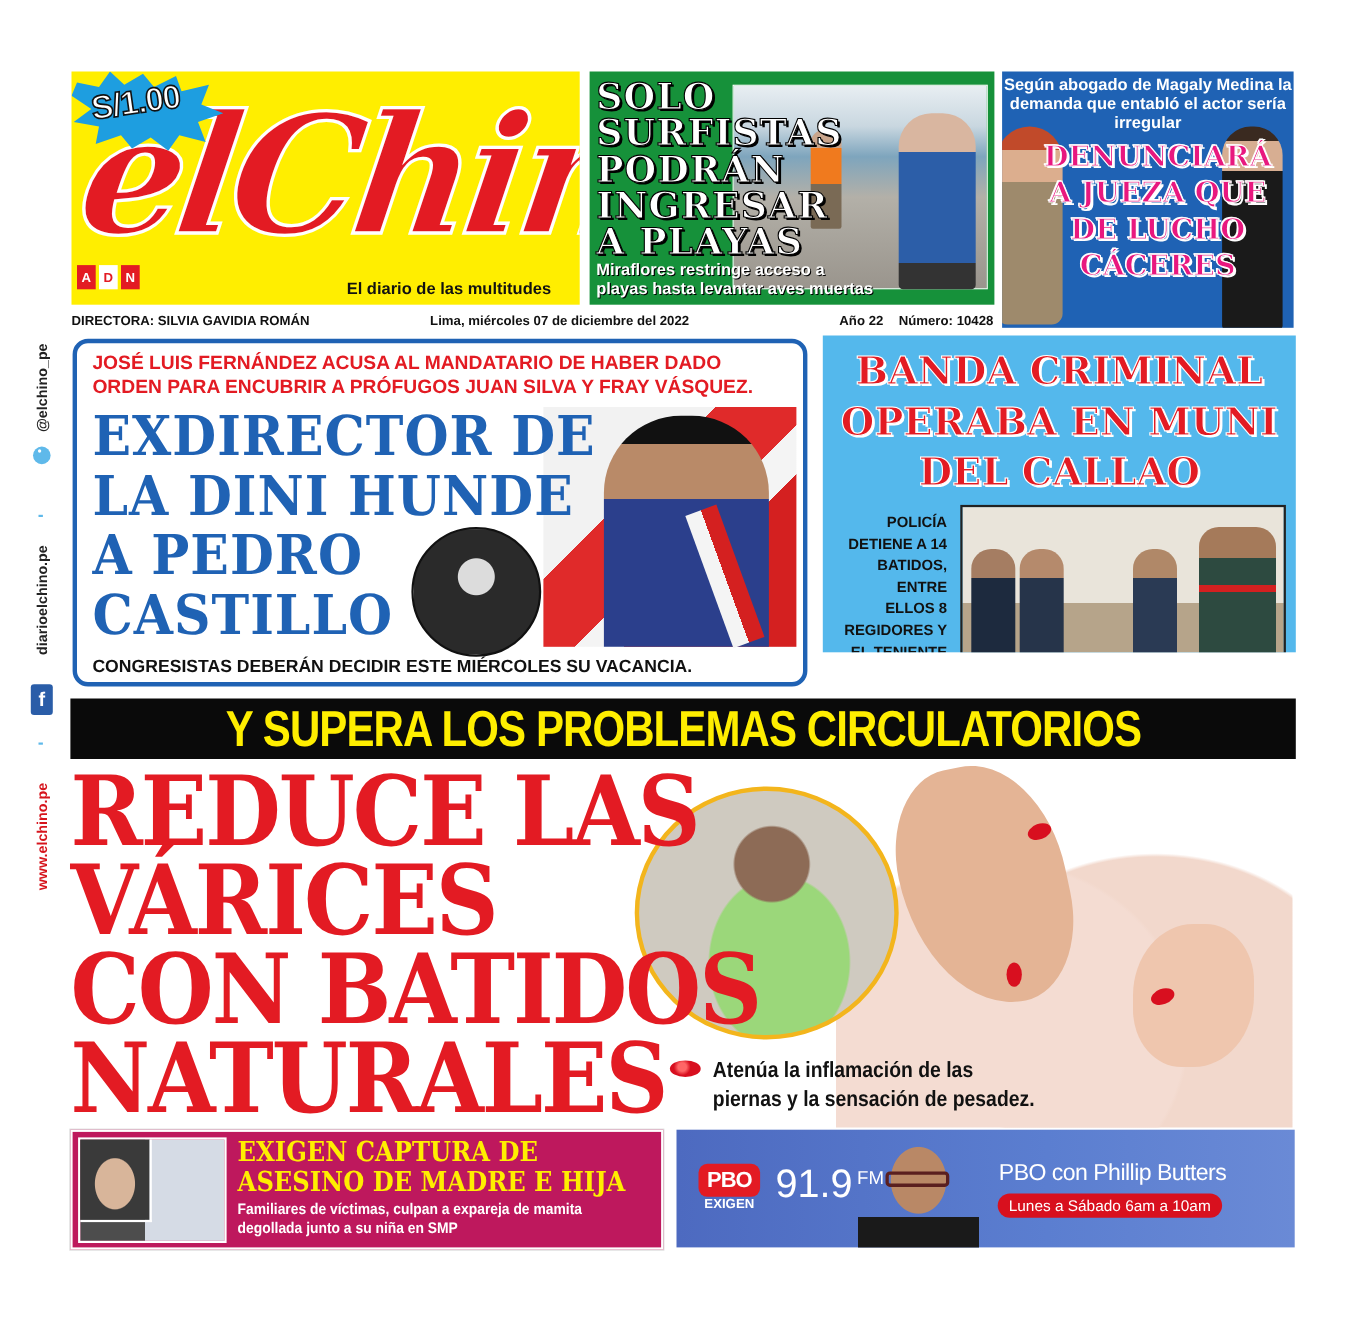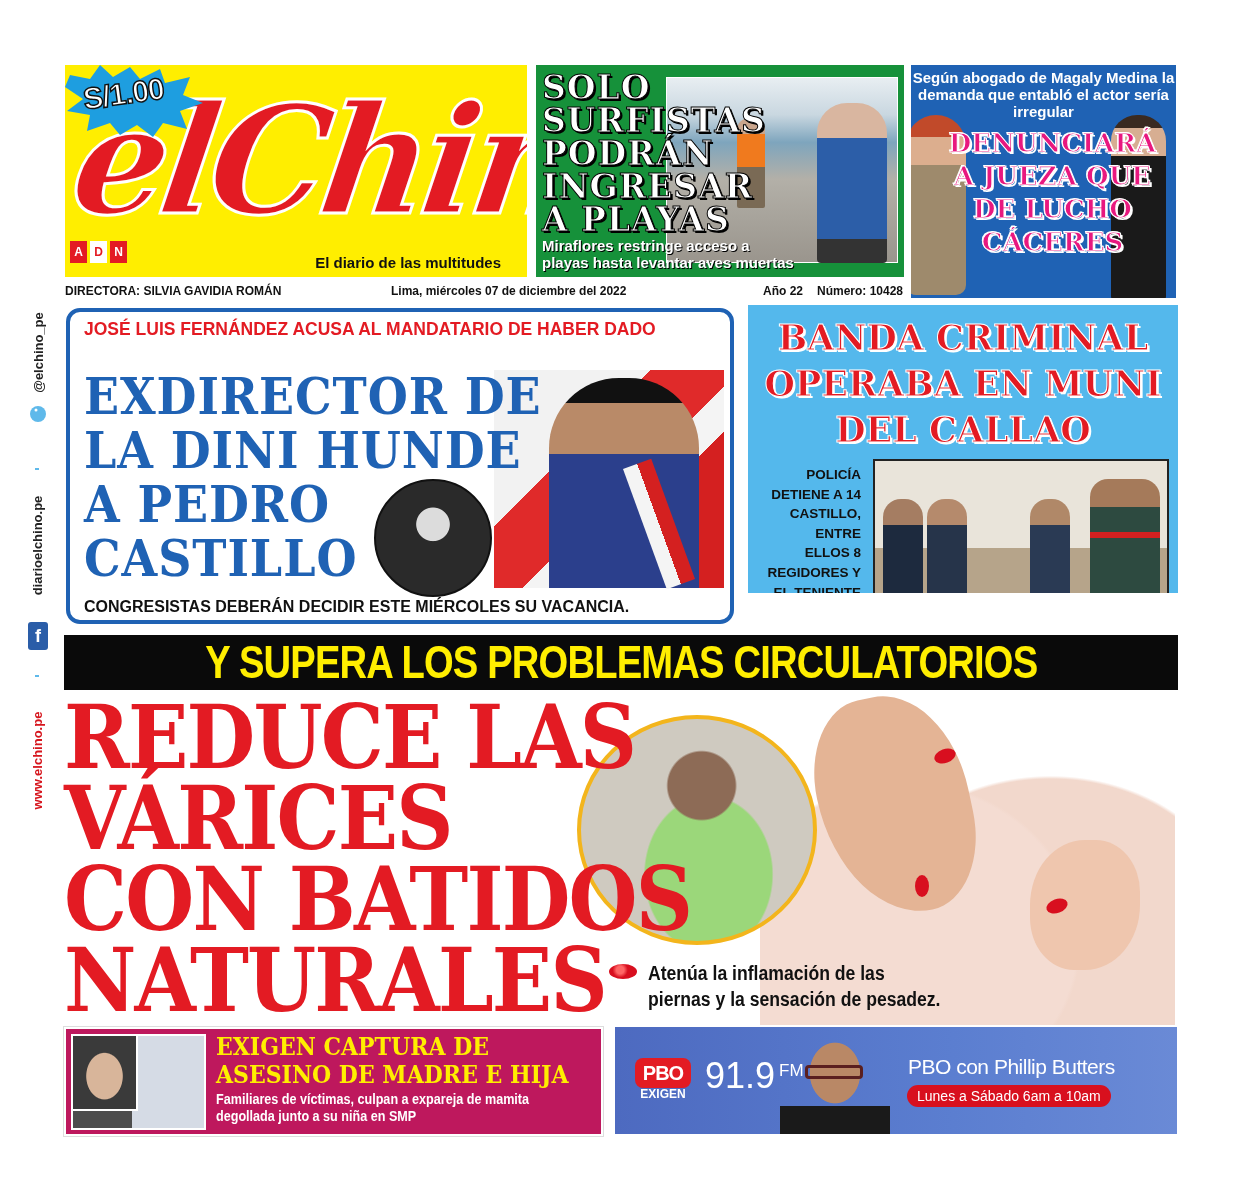--- a/index.html
+++ b/index.html
@@ -165,20 +165,21 @@
 <div class="abs infoline">
   <span style="left:0;">DIRECTORA: SILVIA GAVIDIA ROMÁN</span>
   <span style="left:326px;">Lima, miércoles 07 de diciembre del 2022</span>
   <span style="left:698px;">Año 22</span>
   <span style="left:752px;">Número: 10428</span>
 </div>
 
 <div class="abs castillo">
   <div class="cas-kicker">
     <div>JOSÉ LUIS FERNÁNDEZ ACUSA AL MANDATARIO DE HABER DADO</div>
+    <div>ORDEN PARA ENCUBRIR A PRÓFUGOS JUAN SILVA Y FRAY VÁSQUEZ.</div>
   </div>
   <div class="cas-photo">
     <div class="cas-man"></div>
     <div class="cas-sash"></div>
   </div>
   <div class="cas-title">
     <div>EXDIRECTOR DE</div>
     <div>LA DINI HUNDE</div>
     <div>A PEDRO</div>
     <div>CASTILLO</div>
@@ -189,21 +190,21 @@
 
 <div class="abs callao">
   <div class="callao-title">
     <div>BANDA CRIMINAL</div>
     <div>OPERABA EN MUNI</div>
     <div>DEL CALLAO</div>
   </div>
   <div class="callao-body">
     <div>POLICÍA</div>
     <div>DETIENE A 14</div>
-    <div>CASTILLO,</div>
+    <div>BATIDOS,</div>
     <div>ENTRE</div>
     <div>ELLOS 8</div>
     <div>REGIDORES Y</div>
     <div>EL TENIENTE</div>
     <div>ALCALDE.</div>
   </div>
   <div class="callao-photo">
     <div class="cp1" style="left:8px;background:linear-gradient(180deg,#a57d62 0 22%,#1d2a3e 22%);"></div>
     <div class="cp1" style="left:52px;background:linear-gradient(180deg,#b58a6c 0 22%,#26344a 22%);"></div>
     <div class="cp1" style="left:155px;background:linear-gradient(180deg,#b08868 0 22%,#2a3a54 22%);"></div>

